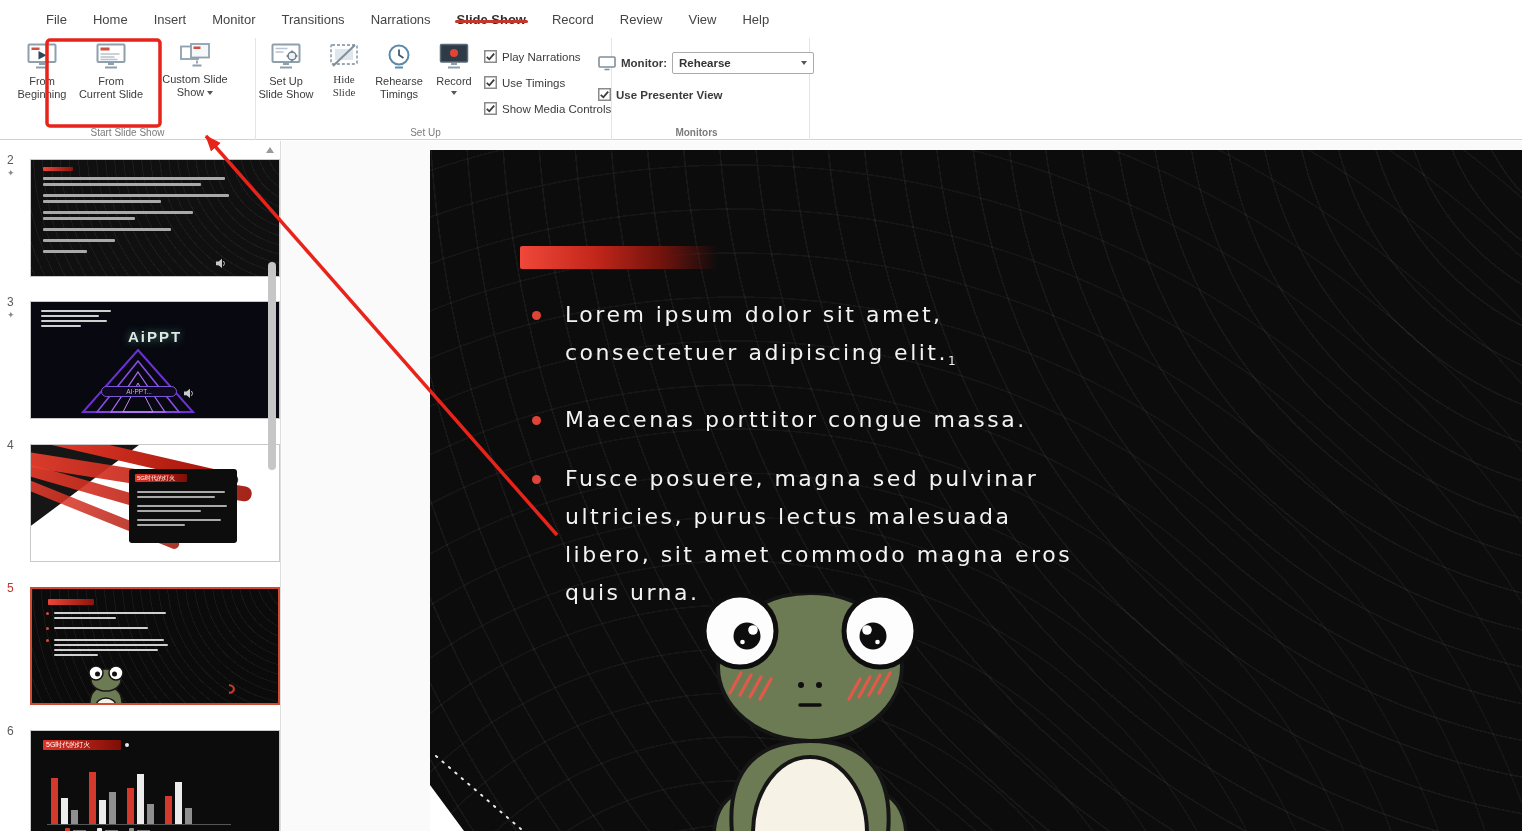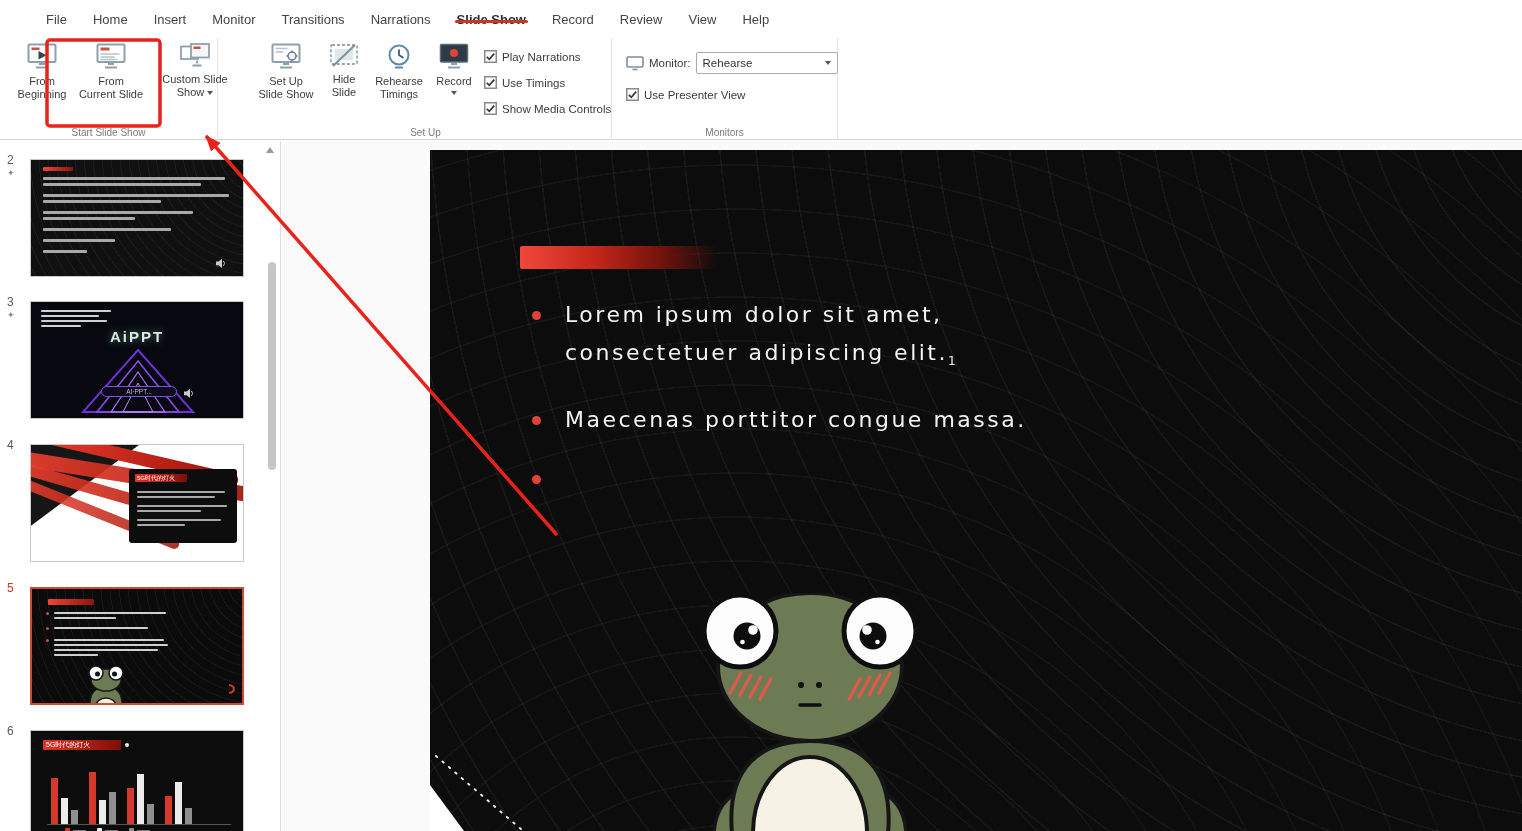--- a/index.html
+++ b/index.html
@@ -20,23 +20,23 @@
   .tab.active::after { content:""; position:absolute; left:11px; right:11px; bottom:4px;
                        height:3px; background:#c0392b; border-radius:2px; }
   .search-remnant { position:absolute; left:783px; top:0; width:356px; height:9px;
                     border:1.5px solid #dadada; border-top:none; border-radius:0 0 9px 9px;
                     background:#fcfcfc; }
 
   
   .ribbon { position:absolute; top:38px; left:0; right:0; height:102px; background:#fff;
             border-bottom:1px solid #d2d2d2; z-index:4; }
   .grp { position:absolute; top:0; height:102px; border-right:1px solid #e4e4e4; }
-  .grp-start    { left:0;     width:218px; }
+  .grp-start    { left:0;     width:256px; }
   .grp-setup    { left:240px; width:372px; }
-  .grp-monitors { left:612px; width:226px; }
+  .grp-monitors { left:584px; width:226px;font-weight:bold; }
   .grp-label { position:absolute; left:0; right:0; bottom:2px; text-align:center;
                font-size:10px; color:#7b7b7b; }
   .bigbtn { position:absolute; top:5px; display:flex; flex-direction:column; align-items:center;
             color:#3c3c3c; font-size:11px; line-height:1.2; text-align:center; cursor:pointer; }
   .bigbtn svg { margin-bottom:5px; }
   .chev { width:0; height:0; border-left:3.5px solid transparent; border-right:3.5px solid transparent;
           border-top:4px solid #555; display:inline-block; margin-left:3px; vertical-align:middle; }
   .chev-below { margin:3px 0 0 0; }
   .lblrow { display:flex; align-items:center; }
   .cbrow { position:absolute; display:flex; align-items:center; gap:5px; font-size:11.5px;
@@ -47,21 +47,21 @@
   .mon-select .chev { margin-left:auto; }
 
   
   .thumbpanel { position:absolute; top:141px; left:0; width:281px; bottom:0; background:#fff;
                 border-right:1px solid #dcdcdc; overflow:hidden; z-index:1; }
   .canvas { position:absolute; top:141px; left:282px; right:0; bottom:0; background:#fafafa; }
 
   .num  { position:absolute; left:7px; font-size:12px; color:#5a5a5a; }
   .num.sel { color:#c0392b; }
   .star { position:absolute; left:7px; font-size:9px; color:#8a8a8a; }
-  .thumb { position:absolute; left:30px; width:214px; height:118px; background:#101010;
+  .thumb { position:absolute; left:30px; width:250px; height:118px; background:#101010;
            border:1px solid #c9c9c9; overflow:hidden; cursor:pointer; }
   .thumb.selected { border:2px solid #cf4a2e; }
   .thumb.light { background:#fff; }
   .tl { position:absolute; height:3px; background:#a9a9a9; border-radius:1px; }
   .tl.bright { background:#cfcfcf; }
   .redbar-sm { position:absolute; height:4px; border-radius:1px;
                background:linear-gradient(90deg,#ef4436,#8d140c); }
   .tdot { position:absolute; width:3px; height:3px; border-radius:50%; background:#d84a3c; }
 
   .scroll-up { position:absolute; right:6px; top:6px; width:0; height:0;
@@ -193,21 +193,21 @@
         <svg width="30" height="27" viewBox="0 0 30 27">
           <rect x="1.5" y="1.5" width="27" height="17.5" rx="1" fill="#fff" stroke="#8fa0ad" stroke-width="2"></rect>
           <path d="M4.5 5.5 h12 M4.5 9 h8" stroke="#b9c4cc" stroke-width="1.6"></path>
           <circle cx="21" cy="13" r="4" fill="#eef2f5" stroke="#6b7c88" stroke-width="1.5"></circle>
           <path d="M21 9.5 v-2 M21 16.5 v2 M17.5 13 h-2 M24.5 13 h2" stroke="#6b7c88" stroke-width="1.5"></path>
           <path d="M12 21 h6 M9 24.5 h12" stroke="#8fa0ad" stroke-width="2"></path>
         </svg>
         <span>Set Up</span>
         <span>Slide Show</span>
       </div>
-      <div class="bigbtn" style="left:82px; width:44px;">
+      <div class="bigbtn" style="left:82px; width:44px;font-family:Liberation Serif, serif;">
         <svg width="30" height="25" viewBox="0 0 30 25">
           <rect x="2" y="2" width="26" height="19" rx="1" fill="#fff" stroke="#9aa7b1" stroke-width="1.8" stroke-dasharray="3 2"></rect>
           <rect x="6" y="6" width="18" height="11" fill="#dfe7ec"></rect>
           <path d="M4 23 L26 2" stroke="#7f8f9a" stroke-width="2"></path>
         </svg>
         <span>Hide</span>
         <span>Slide</span>
       </div>
       <div class="bigbtn" style="left:128px; width:62px;">
         <svg width="28" height="27" viewBox="0 0 28 27">
@@ -425,20 +425,21 @@
         <div class="bullet">
           <span class="bdot"></span>
           <div class="btext"><span>Lorem ipsum dolor sit amet, consectetuer adipiscing elit.</span><sub>1</sub></div>
         </div>
         <div class="bullet">
           <span class="bdot"></span>
           <div class="btext"><span>Maecenas porttitor congue massa.</span></div>
         </div>
         <div class="bullet">
           <span class="bdot"></span>
+          <div class="btext"><span>Fusce posuere, magna sed pulvinar ultricies, purus lectus malesuada libero, sit amet commodo magna eros quis urna.</span></div>
         </div>
       </div>
 
       <svg class="frog" width="220" height="240" viewBox="0 0 220 240">
         <path d="M14 240 Q16 206 44 197 L60 214 Q42 222 40 240 Z" fill="#6d7b54" stroke="#151515" stroke-width="3.5"></path>
         <path d="M206 240 Q204 206 176 197 L160 214 Q178 222 180 240 Z" fill="#6d7b54" stroke="#151515" stroke-width="3.5"></path>
         <path d="M32 240 C26 172 62 148 110 148 C158 148 194 172 188 240 Z" fill="#6d7b54" stroke="#151515" stroke-width="4"></path>
         <ellipse cx="110" cy="240" rx="57" ry="76" fill="#f6f2e6" stroke="#151515" stroke-width="4"></ellipse>
         <ellipse cx="110" cy="74" rx="92" ry="74" fill="#6d7b54" stroke="#151515" stroke-width="4"></ellipse>
         <circle cx="40" cy="38" r="36" fill="#fdfdfd" stroke="#0e0e0e" stroke-width="5"></circle>

